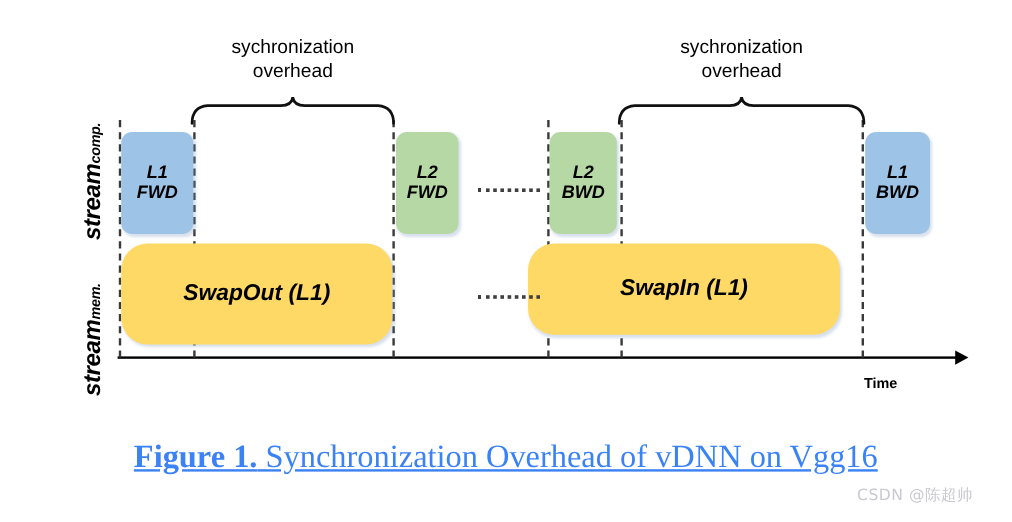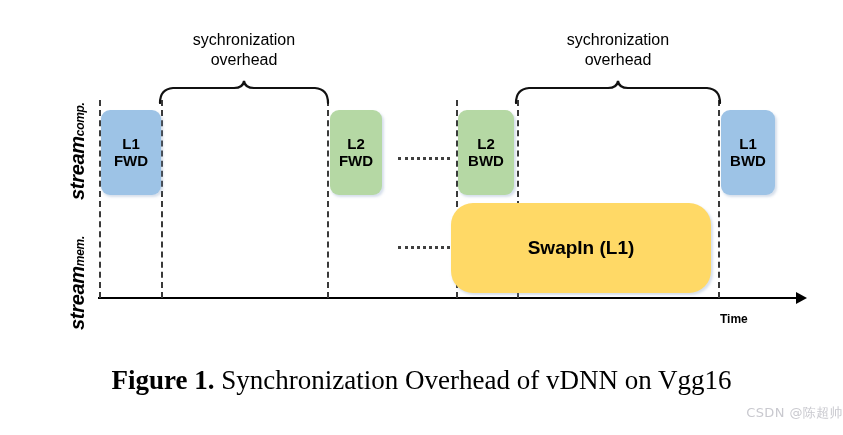--- a/index.html
+++ b/index.html
@@ -22,46 +22,46 @@
               border-top:6px solid transparent;border-bottom:6px solid transparent;
               border-left:11px solid #000;}
 
   
   .vline{position:absolute;width:0;border-left:2px dashed #3a3a3a;}
 
   
   .blk{position:absolute;box-sizing:border-box;border-radius:9px;
        display:flex;flex-direction:column;align-items:center;justify-content:center;
        font-weight:bold;line-height:1.12;text-align:center;
-       box-shadow:1.5px 2px 2.5px rgba(120,150,190,.30);}
+       box-shadow:1.5px 2px 2.5px rgba(120,150,190,.30);font-style:italic;}
   .blk.small{font-size:15px;}
   .blk.wide{font-size:19px;border-radius:22px;}
 
   
   .brace{position:absolute;}
   .brace svg{display:block;}
 
   
   .brace-cap{position:absolute;text-align:center;font-weight:normal;
              font-size:16px;line-height:1.28;white-space:nowrap;}
 
   
   .dotline{position:absolute;height:0;border-top:3px dotted #3f3f3f;}
 
   
   .time-lab{position:absolute;font-weight:bold;font-size:12px;}
 
   
   #caption{position:absolute;left:0;top:365px;width:843px;
            text-align:center;font-family:"Liberation Serif",serif;
-           font-size:27px;color:#000000;white-space:nowrap;}
+           font-size:27px;color:#3b82f6;white-space:nowrap;text-decoration:underline;}
   #caption .fignum{font-weight:bold;}
 
   
-  #watermark{position:absolute;right:0;top:404px;
+  #watermark{position:absolute;right:32px;top:404px;
              font-size:13px;color:#c9c9cf;letter-spacing:.4px;
              font-family:"DejaVu Sans",sans-serif;}
 </style>
 </head>
 <body>
 
 <div id="figure-area">
 
   <div class="axis-label" style="left:66px;top:200px;transform:rotate(-90deg);">
     <span class="big">stream</span><span class="small">comp.</span>
@@ -117,22 +117,23 @@
   <div class="blk small" style="left:458px;top:110px;width:56px;height:85px;background:#B5D8A4;">
     <span>L2</span>
     <span>BWD</span>
   </div>
 
   <div class="blk small" style="left:721px;top:110px;width:54px;height:85px;background:#9DC3E6;">
     <span>L1</span>
     <span>BWD</span>
   </div>
 
+  <div class="blk wide" style="left:101px;top:203px;width:226px;height:84px;background:#FFD966;">SwapOut (L1)</div>
 
-  <div class="blk wide" style="left:451px;top:203px;width:260px;height:90px;background:#FFD966;">SwapIn (L1)</div>
+  <div class="blk wide" style="left:440px;top:203px;width:260px;height:76px;background:#FFD966;">SwapIn (L1)</div>
 
   <div class="dotline" style="left:398px;top:157px;width:52px;"></div>
   <div class="dotline" style="left:398px;top:246px;width:52px;"></div>
 
 </div>
 
 <div id="caption">
   <span class="fignum">Figure 1.</span><span> Synchronization Overhead of vDNN on Vgg16</span>
 </div>
 

